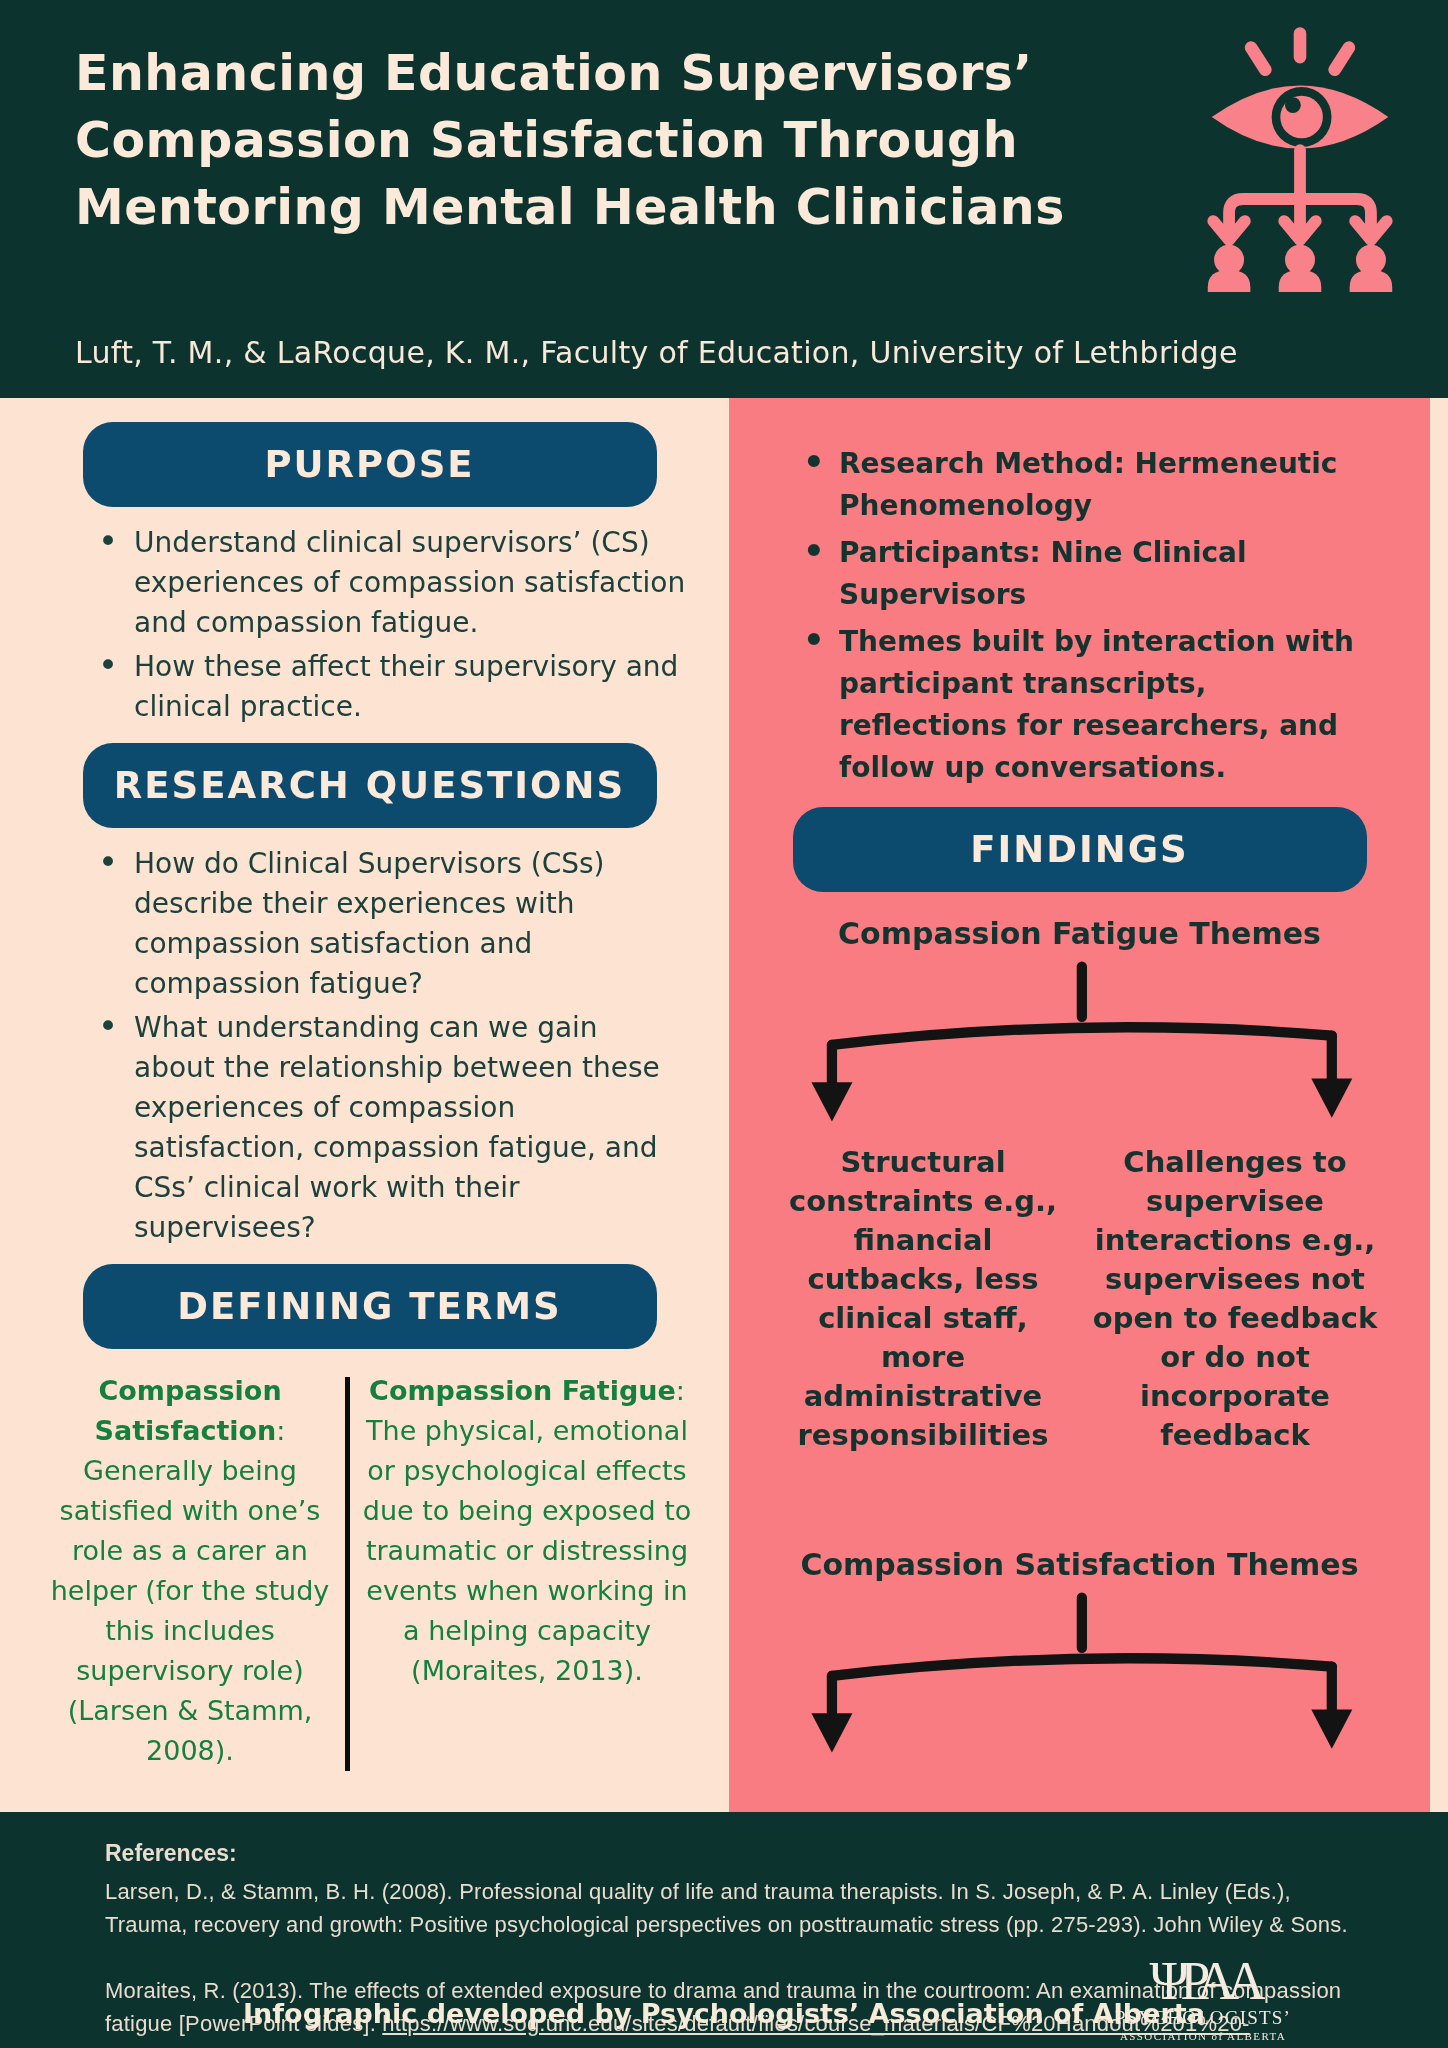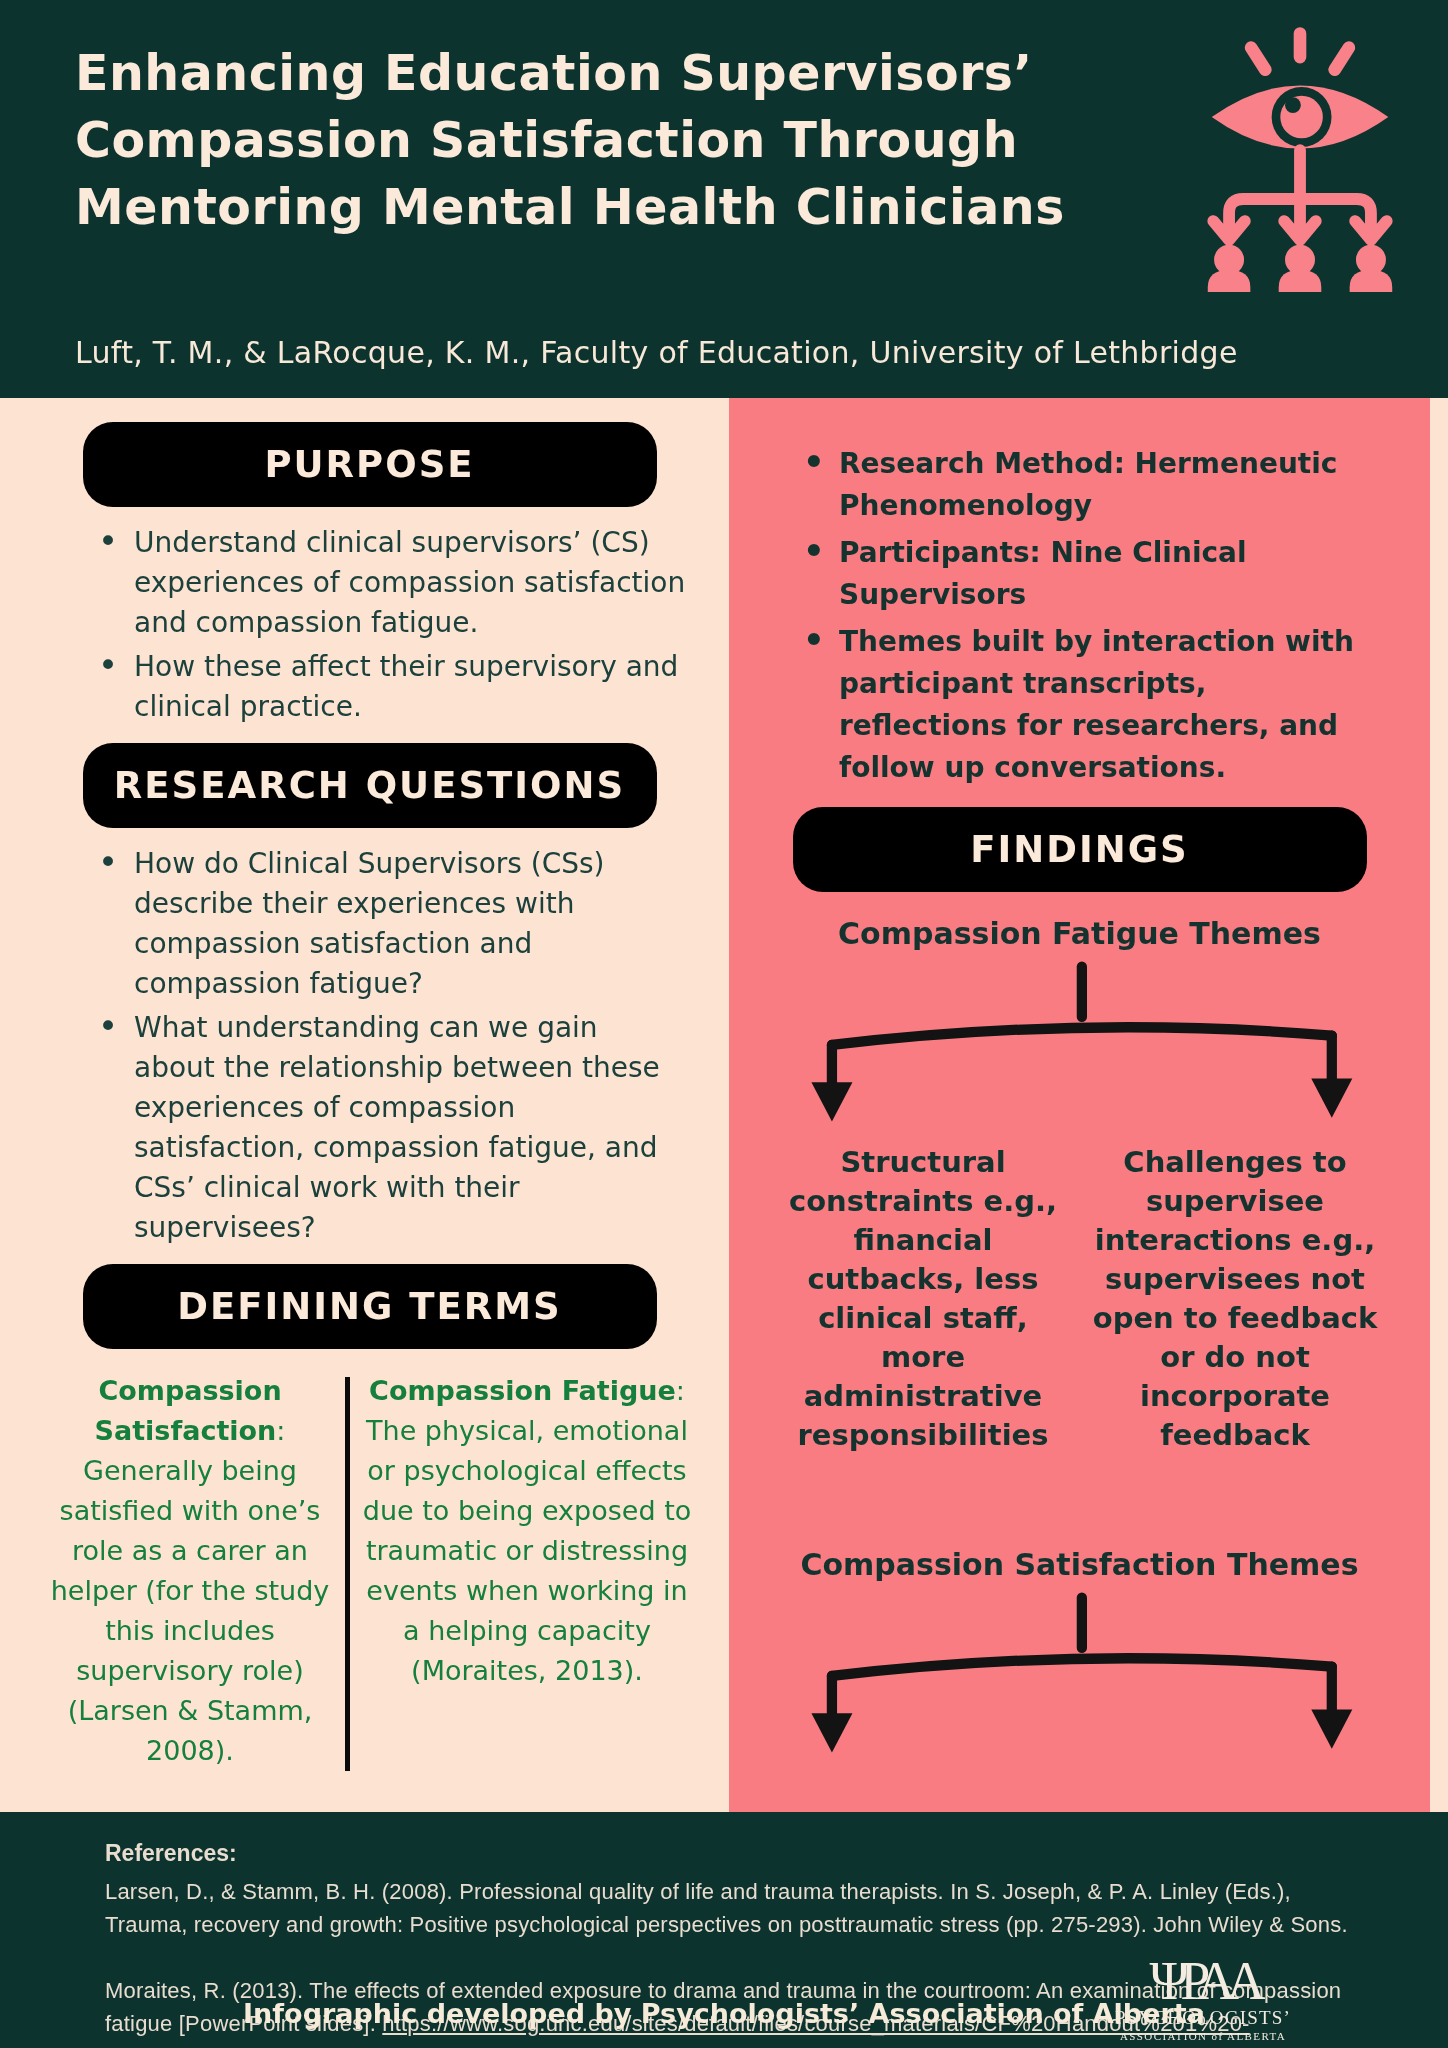--- a/index.html
+++ b/index.html
@@ -13,21 +13,21 @@
   .authors{position:absolute;left:75px;top:335px;color:#f7e8d8;font-size:30px;font-weight:400;
            letter-spacing:.3px;}
   .hero-icon{position:absolute;right:26px;top:24px;width:244px;height:268px;}
 
   
   .col-left{position:absolute;left:0;top:398px;width:729px;height:1414px;background:#fde3d1;
             box-sizing:border-box;padding:24px 30px 0 40px;overflow:hidden;}
   .col-right{position:absolute;left:729px;top:398px;width:701px;height:1414px;background:#f97c83;
              box-sizing:border-box;padding:25px 0 0;overflow:hidden;}
 
-  .badge{width:574px;margin:0 auto;background:#000000;color:#fbe9d9;border-radius:30px;
+  .badge{width:574px;margin:0 auto;background:#0c4a6e;color:#fbe9d9;border-radius:30px;
          text-align:center;font-size:37px;font-weight:700;letter-spacing:2px;
          padding:22px 0;box-sizing:border-box;line-height:41px;}
 
   ul.blist{margin:16px 0 10px 58px;padding:0;list-style:none;width:588px;}
   ul.blist li{position:relative;padding-left:36px;font-size:28px;line-height:40px;
               margin-bottom:4px;color:#1c413c;}
   ul.blist li::before{content:"\2022";position:absolute;left:0;top:-2px;font-size:34px;}
 
   .col-right ul.blist{margin:20px 0 17px 74px;width:580px;}
   .col-right ul.blist li{font-weight:700;line-height:42px;color:#14332f;margin-bottom:5px;}

